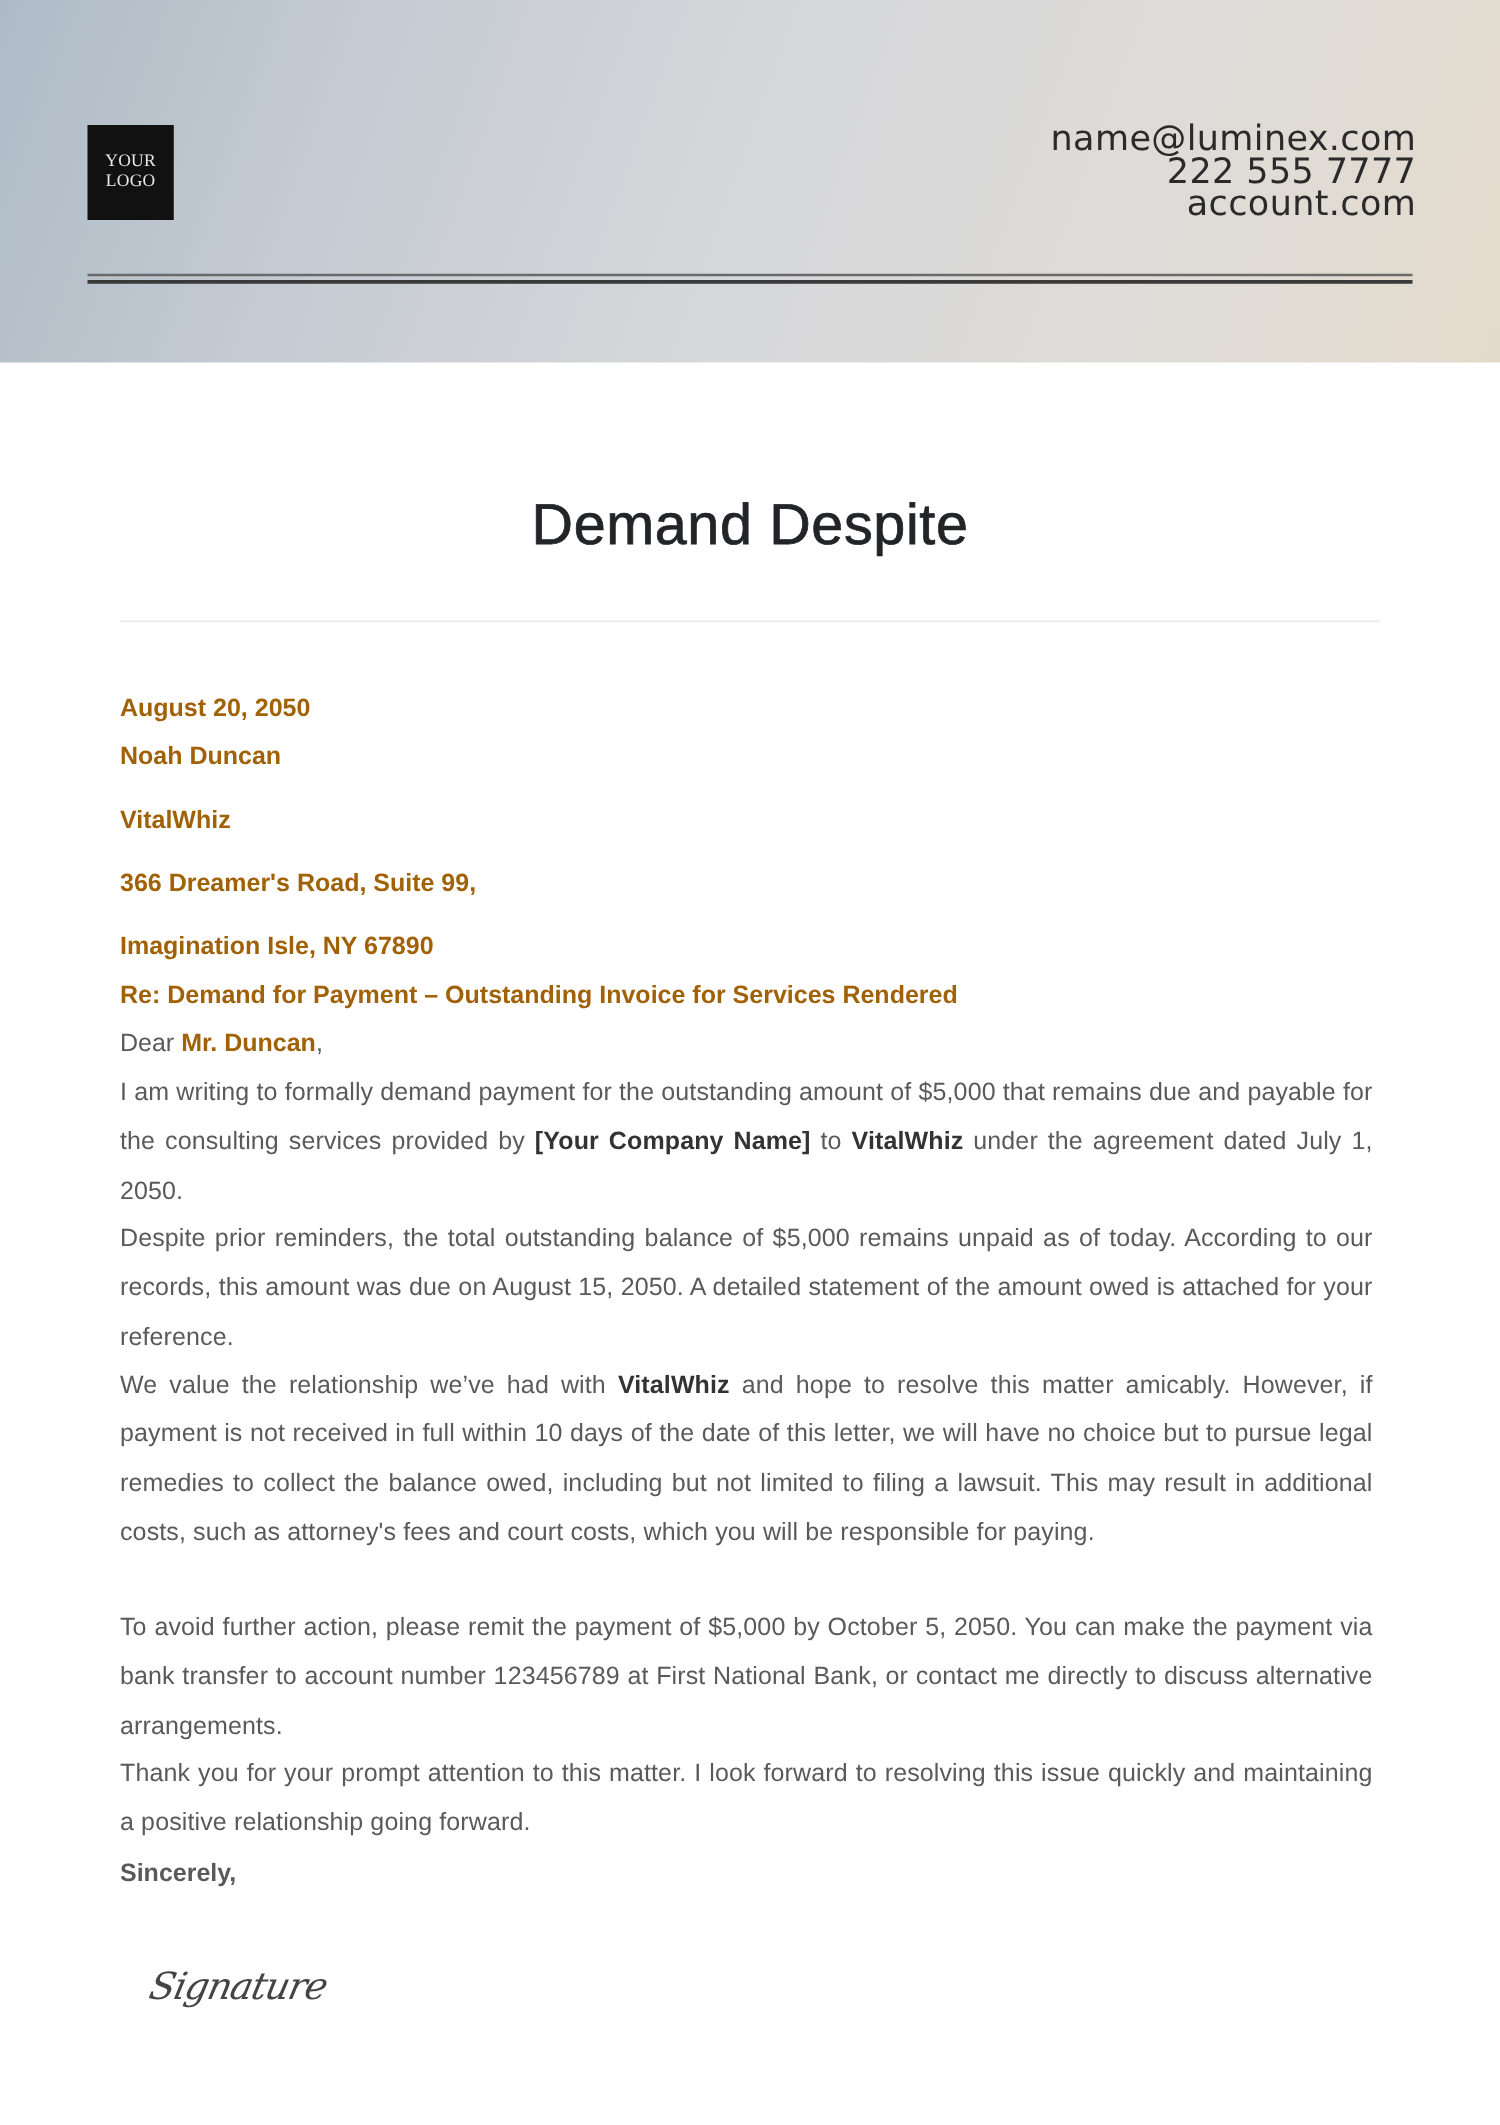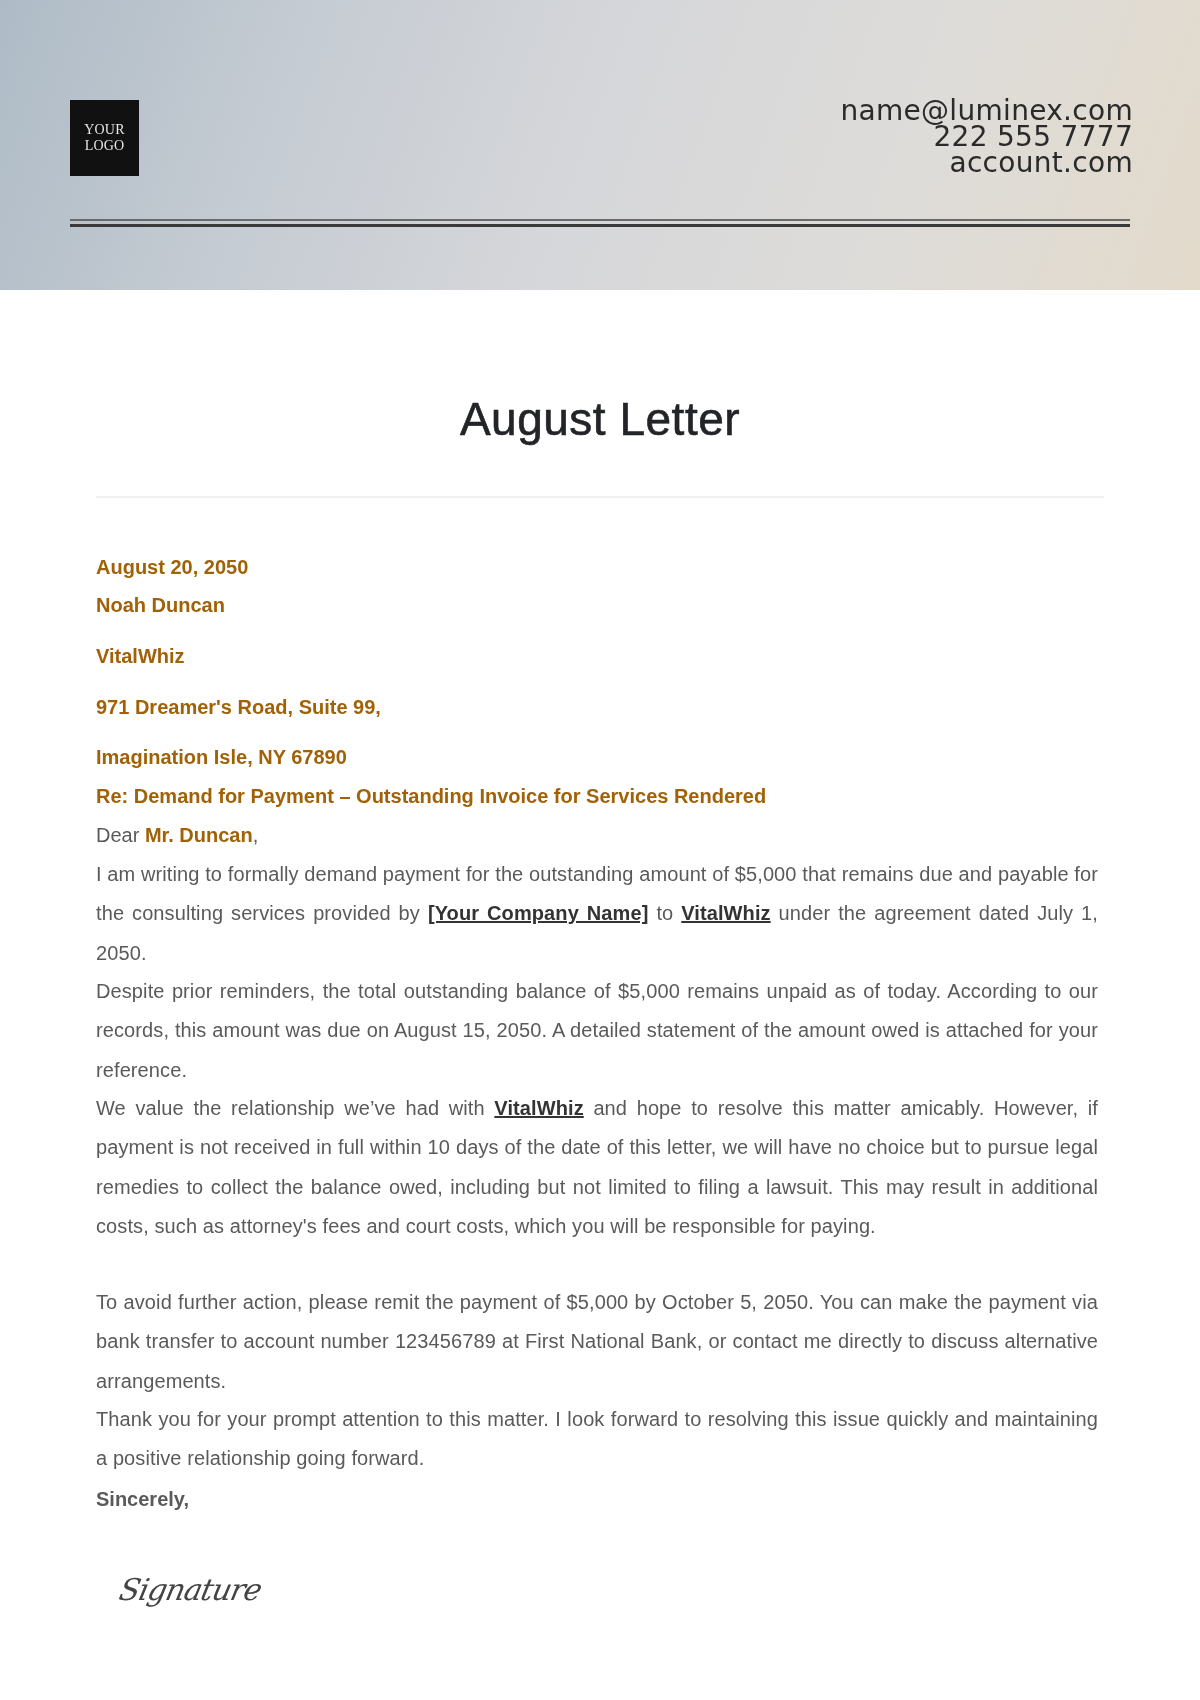--- a/index.html
+++ b/index.html
@@ -85,21 +85,21 @@
   .bold-dark { font-weight: 700; color: #a16207; }
   .para {
     position: absolute;
     left: 0;
     width: 1002px;
     line-height: 39.3px;
     text-align: justify;
     color: #5a5a5a;
     letter-spacing: 0.1px;
   }
-  .para b { color: #333333; text-decoration: underline; }
+  .para b { color: #333333; }
   .signature {
     position: absolute;
     left: 120px; top: 1572px;
     font-family: "DejaVu Serif", serif;
     font-style: italic;
     font-size: 30px;
     color: #444444;
     letter-spacing: -1px;
     transform: skewX(-12deg);
   }
@@ -116,28 +116,28 @@
     <div>name@luminex.com</div>
     <div>222 555 7777</div>
     <div>account.com</div>
   </div>
   <div class="header-rule">
     <div class="l1"></div>
     <div class="l2"></div>
   </div>
 </div>
 
-<div class="title">August Letter</div>
+<div class="title">Demand Despite</div>
 <div class="divider"></div>
 
 <div class="body">
   <div class="line bold-dark" style="top:556px;">August 20, 2050</div>
   <div class="line bold-dark" style="top:594px;">Noah Duncan</div>
   <div class="line bold-dark" style="top:645px;">VitalWhiz</div>
-  <div class="line bold-dark" style="top:696px;">971 Dreamer's Road, Suite 99,</div>
+  <div class="line bold-dark" style="top:696px;">366 Dreamer's Road, Suite 99,</div>
   <div class="line bold-dark" style="top:746px;">Imagination Isle, NY 67890</div>
   <div class="line bold-dark" style="top:785px;">Re: Demand for Payment – Outstanding Invoice for Services Rendered</div>
   <div class="line" style="top:824px; color:#5a5a5a;">
     <span>Dear </span><b class="bold-dark">Mr. Duncan</b><span>,</span>
   </div>
 
   <div class="para" style="top:855px;">
     <span>I am writing to formally demand payment for the outstanding amount of $5,000 that remains due and payable for the consulting services provided by </span><b>[Your Company Name]</b><span> to </span><b>VitalWhiz</b><span> under the agreement dated July 1, 2050.</span>
   </div>
 

